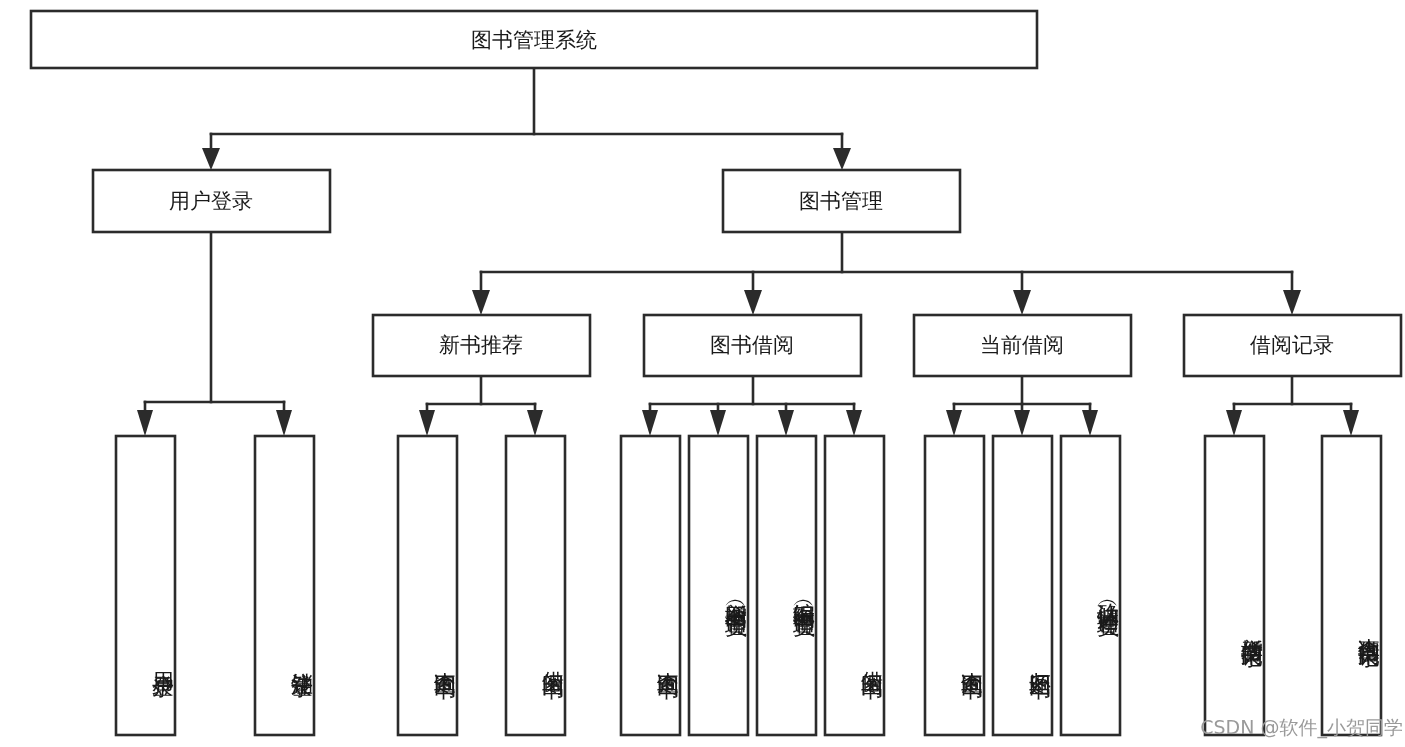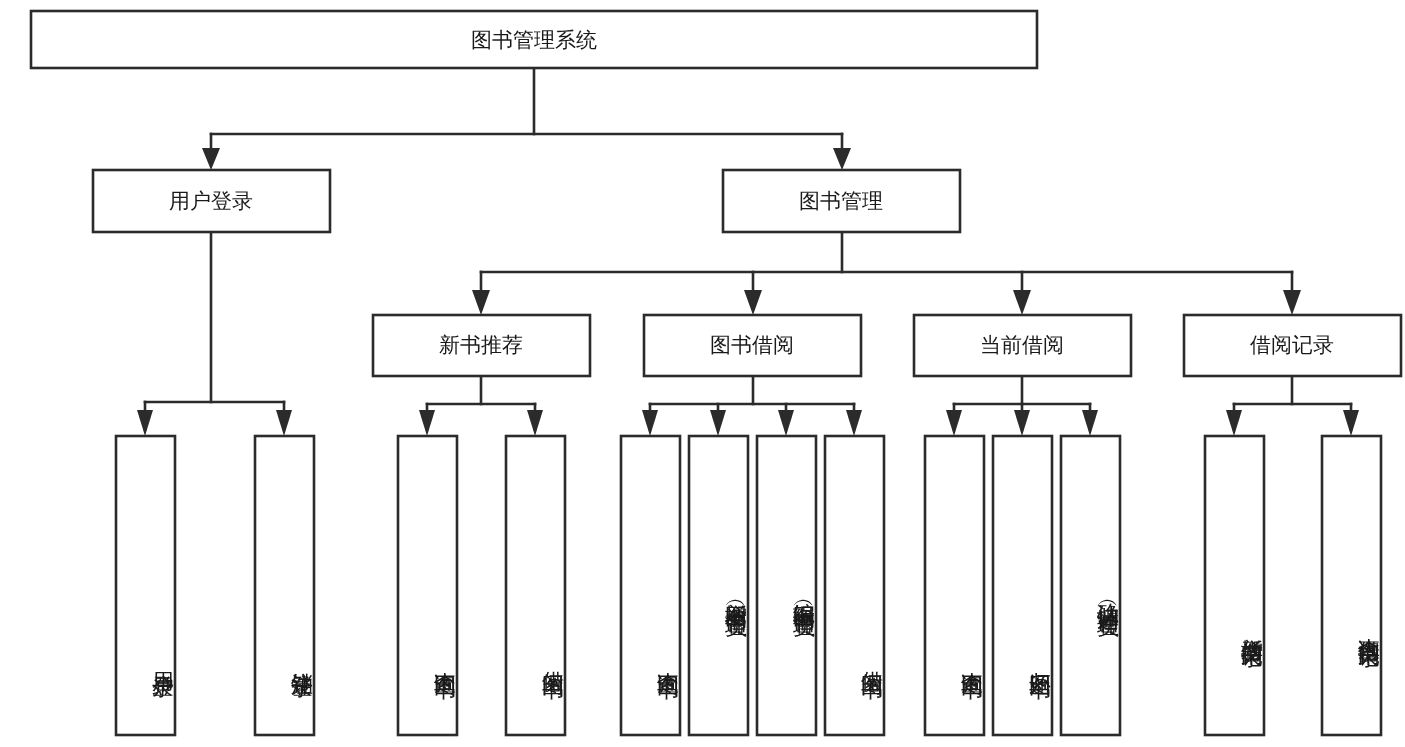--- a/index.html
+++ b/index.html
@@ -206,13 +206,14 @@
   <div class="leaf-label" style="left:745px; top:436px; width:59px; height:299px; padding-top:8px;">编辑图书（管理员）</div>
   <div class="leaf-label" style="left:813px; top:436px; width:59px; height:299px; padding-top:72px;">借阅图书</div>
 
   <div class="leaf-label" style="left:913px; top:436px; width:59px; height:299px; padding-top:72px;">查询图书</div>
   <div class="leaf-label" style="left:981px; top:436px; width:59px; height:299px; padding-top:72px;">归还图书</div>
   <div class="leaf-label" style="left:1049px; top:436px; width:59px; height:299px; padding-top:8px;">确认归还（管理员）</div>
 
   <div class="leaf-label" style="left:1193px; top:436px; width:59px; height:299px; padding-top:40px;">新增借阅记录</div>
   <div class="leaf-label" style="left:1310px; top:436px; width:59px; height:299px; padding-top:40px;">查询借阅记录</div>
 
+  <div class="watermark">CSDN @软件_小贺同学</div>
 </div>
 
 </body></html>

